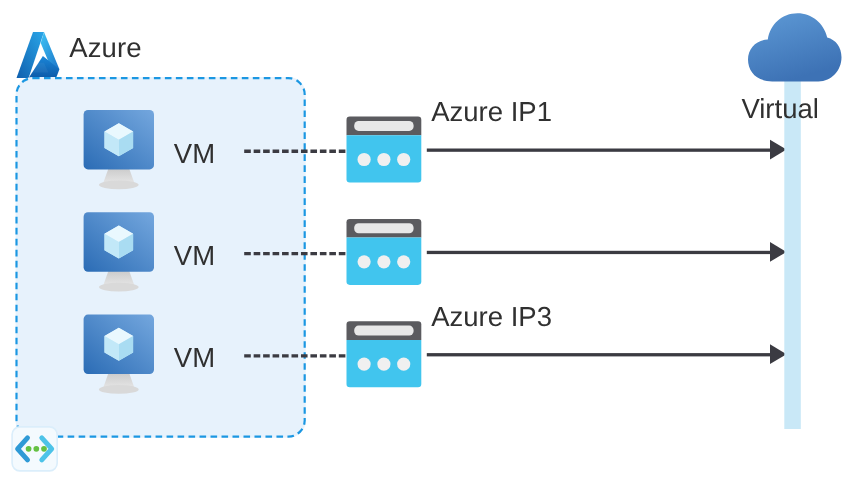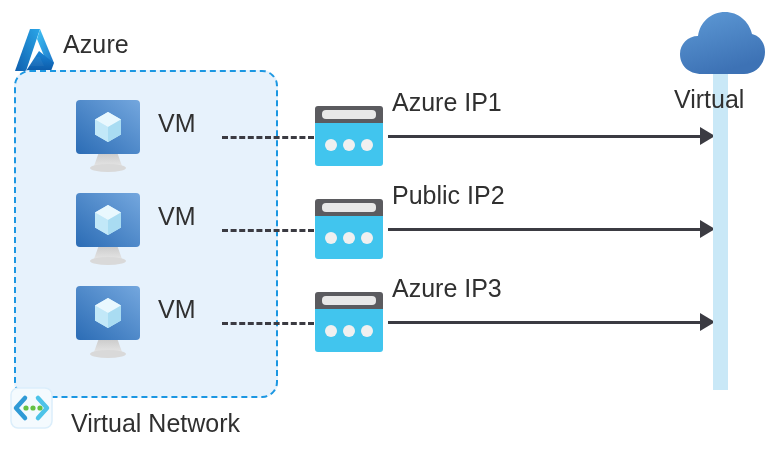--- a/index.html
+++ b/index.html
@@ -60,21 +60,21 @@
   .vm-icon {
     position: absolute;
     left: 0;
     top: 0;
     width: 68px;
     height: 78px;
   }
   .vm-label {
     position: absolute;
     left: 84px;
-    top: 11px;
+    top: 28px;
     font-size: 25px;
     color: #303030;
     white-space: nowrap;
     text-align: center;
   }
 
   
   .dash-connector {
     position: absolute;
     height: 0;
@@ -334,21 +334,20 @@
       <div class="pip-bar-inner"></div>
     </div>
     <div class="pip-body">
       <div class="pip-dot"></div>
       <div class="pip-dot"></div>
       <div class="pip-dot"></div>
     </div>
   </div>
 
   <div class="pip-label" style="top:88px;">Azure IP1</div>
-  <div class="pip-label" style="top:181px;">Public IP2</div>
   <div class="pip-label" style="top:274px;">Azure IP3</div>
 
   <div class="arrow-line" style="top:135px;"></div>
   <div class="arrow-head" style="left:700px; top:127px;"></div>
 
   <div class="arrow-line" style="top:228px;"></div>
   <div class="arrow-head" style="left:700px; top:220px;"></div>
 
   <div class="arrow-line" style="top:321px;"></div>
   <div class="arrow-head" style="left:700px; top:313px;"></div>
@@ -377,15 +376,14 @@
   <div id="vnet-icon">
     <svg viewBox="0 0 43 42" width="43" height="42" xmlns="http://www.w3.org/2000/svg">
       <rect x="1" y="1" width="41" height="40" rx="7" fill="#f4fafe" stroke="#dbeefb" stroke-width="1.5"></rect>
       <path d="M15 11 L6 21 L15 31" fill="none" stroke="#2f9ad6" stroke-width="4.5" stroke-linecap="round" stroke-linejoin="round"></path>
       <path d="M28 11 L37 21 L28 31" fill="none" stroke="#4dc3e8" stroke-width="4.5" stroke-linecap="round" stroke-linejoin="round"></path>
       <circle cx="16" cy="21" r="2.6" fill="#64c143"></circle>
       <circle cx="23" cy="21" r="2.6" fill="#64c143"></circle>
       <circle cx="30" cy="21" r="2.6" fill="#64c143"></circle>
     </svg>
   </div>
-  <div id="vnet-label">Virtual Network</div>
 
 </div>
 
 </body></html>

